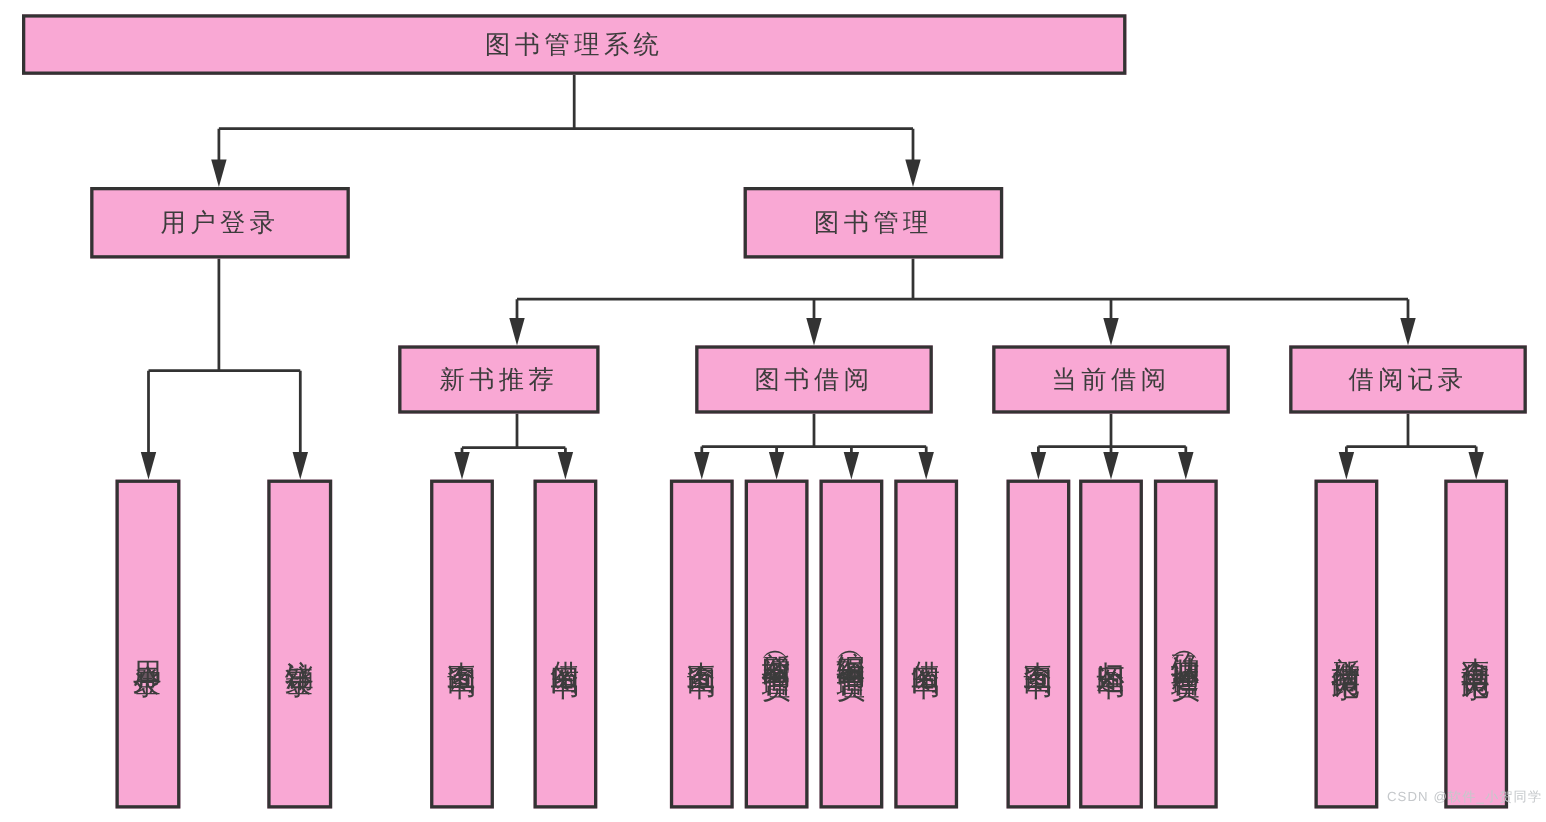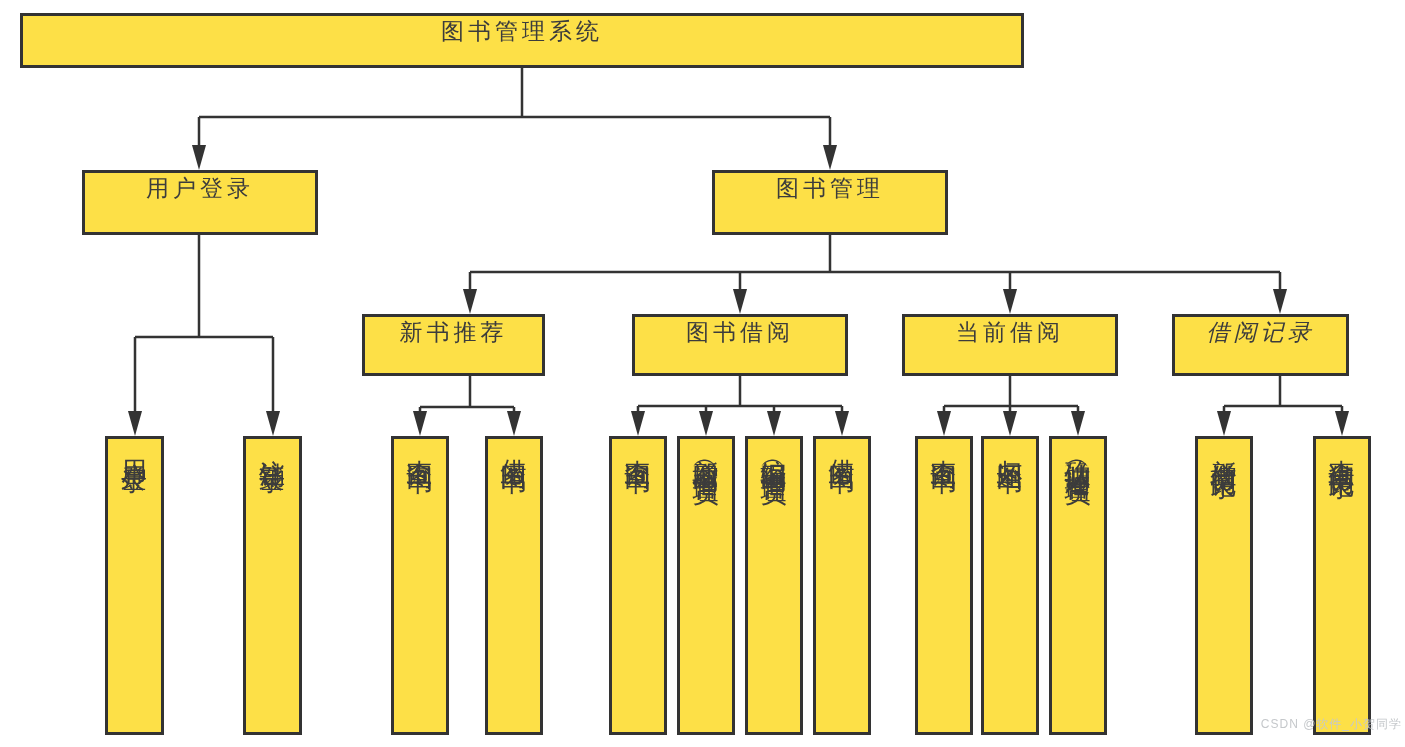--- a/index.html
+++ b/index.html
@@ -14,22 +14,23 @@
   svg.connectors {
     position: absolute;
     left: 0; top: 0;
     width: 1405px; height: 747px;
     z-index: 1;
   }
   .node {
     position: absolute;
     box-sizing: border-box;
     border: 3px solid #333333;
-    background: #fde047;
+    background: #f9a8d4;
     display: flex;
+    align-items: center;
     justify-content: center;
     color: #3c3c3c;
     z-index: 2;
   }
   .node-h {
     font-size: 23px;
     letter-spacing: 4px;
     white-space: nowrap;
   }
   .node-v span {
@@ -88,34 +89,34 @@
     <use href="#ah" x="1342" y="436"></use>
   </svg>
 
   <div class="node node-h" style="left:20px; top:13px; width:1004px; height:55px;">
     <span>图书管理系统</span>
   </div>
 
   <div class="node node-h" style="left:82px; top:170px; width:236px; height:65px;">
     <span>用户登录</span>
   </div>
-  <div class="node node-h" style="left:712px; top:170px; width:236px; height:65px;">
+  <div class="node node-h" style="left:676px; top:170px; width:236px; height:65px;">
     <span>图书管理</span>
   </div>
 
   <div class="node node-h" style="left:362px; top:314px; width:183px; height:62px;">
     <span>新书推荐</span>
   </div>
   <div class="node node-h" style="left:902px; top:314px; width:216px; height:62px;">
     <span>当前借阅</span>
   </div>
   <div class="node node-h" style="left:632px; top:314px; width:216px; height:62px;">
     <span>图书借阅</span>
   </div>
-  <div class="node node-h" style="left:1172px; top:314px; width:177px; height:62px;font-style:italic;">
+  <div class="node node-h" style="left:1172px; top:314px; width:216px; height:62px;">
     <span>借阅记录</span>
   </div>
 
   <div class="node node-v" style="left:105px; top:436px; width:59px; height:299px;">
     <span>用户登录</span>
   </div>
   <div class="node node-v" style="left:243px; top:436px; width:59px; height:299px;">
     <span>注销登录</span>
   </div>
 

